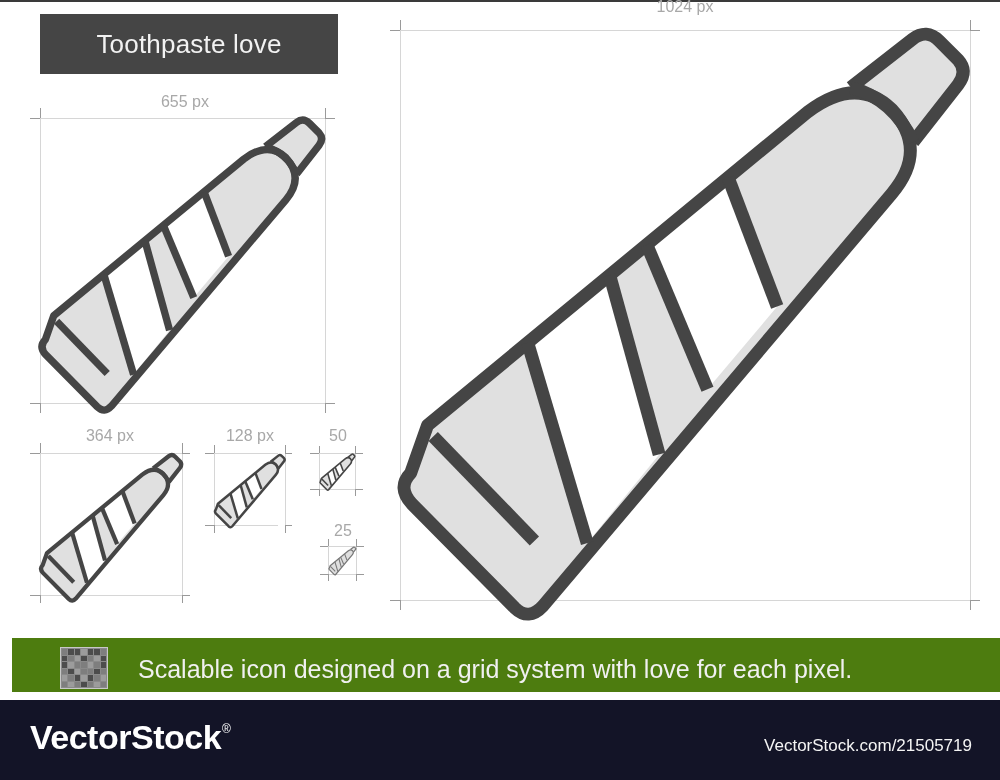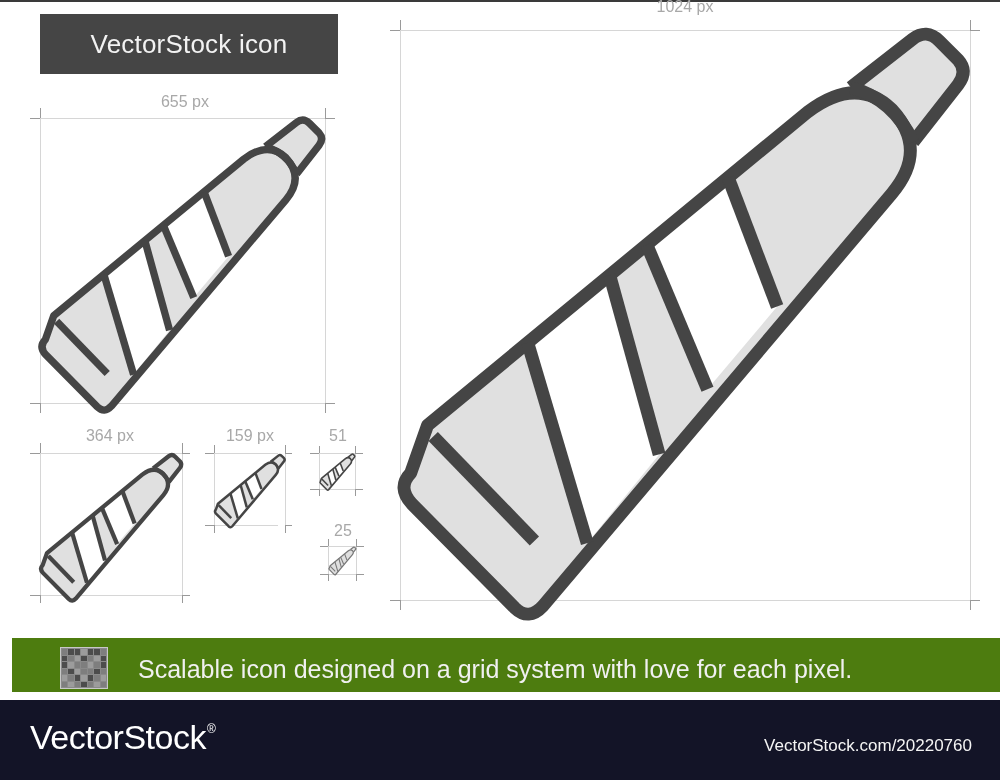--- a/index.html
+++ b/index.html
@@ -42,34 +42,34 @@
     color: #f0f0f0; font-size: 25px; font-weight: 300; white-space: nowrap;
   }
   .brand-bar {
     position: absolute; left: 0; top: 700px; width: 1000px; height: 80px;
     background: #131427;
   }
   .brand-logo {
     position: absolute; left: 30px; top: 18px; color: #ffffff; font-size: 34px;
     letter-spacing: -0.5px; white-space: nowrap;
   }
-  .brand-logo .thin { font-weight: 400; }
-  .brand-logo .bold { font-weight: 400; }
+  .brand-logo .thin { font-weight: 700; }
+  .brand-logo .bold { font-weight: 700; }
   .brand-logo sup { font-size: 12px; vertical-align: top; position: relative; top: 4px; margin-left: 1px; }
   .brand-url {
     position: absolute; right: 28px; top: 36px; color: #f4f4f4; font-size: 17px; white-space: nowrap;
   }
 </style>
 </head>
 <body>
 
 <div class="topline"></div>
 
 <div class="title-box">
-  <span>VectorStock icon</span>
+  <span>Toothpaste love</span>
 </div>
 
 <svg width="0" height="0" style="position:absolute">
   <defs>
     <g id="tp">
 
       <path d="M79.5 10.5 L90.5 1.9 Q93 0 95.2 2.2 L98.6 5.6 Q100.4 7.6 98.6 10 L90.6 20.2" fill="#e0e0e0" stroke="#454545" stroke-width="VAR" stroke-linejoin="round"></path>
 
       <path d="M4.2 70.6 L71.8 14.9 Q80.5 8.3 86.8 14.4 Q93.4 21.6 86.8 29.4 L24.7 102.8 Q22.2 105.5 19.7 103.1 L1.4 84.6 Q-1.3 81.7 1.2 79.1 Z" fill="#e0e0e0" stroke="none"></path>
 
@@ -176,21 +176,21 @@
       <path d="M79.5 10.5 Q87 12.5 90.6 20.2" fill="none" stroke="#454545" stroke-width="3"></path>
       <line x1="5.2" y1="72.6" x2="23.2" y2="91.2" stroke="#454545" stroke-width="3"></line>
       <line x1="22" y1="55.9" x2="32.6" y2="91.6" stroke="#454545" stroke-width="3"></line>
       <line x1="36.6" y1="43.9" x2="45.4" y2="75.8" stroke="#454545" stroke-width="3"></line>
       <line x1="43.2" y1="38.5" x2="54" y2="64.2" stroke="#454545" stroke-width="3"></line>
       <line x1="57.7" y1="26.6" x2="66.4" y2="49.5" stroke="#454545" stroke-width="3"></line>
     </g>
   </svg>
 </div>
 
-<div class="size-label" style="left:210px;top:427px;width:80px;">159 px</div>
+<div class="size-label" style="left:210px;top:427px;width:80px;">128 px</div>
 <div class="frame" style="left:205px;top:443px;width:82px;height:82px;">
   <div class="gl" style="left:9px;top:10px;width:64px;height:1px;"></div>
   <div class="gl" style="left:9px;top:82px;width:64px;height:1px;"></div>
   <div class="gl" style="left:9px;top:10px;width:1px;height:72px;"></div>
   <div class="gl" style="left:80px;top:10px;width:1px;height:72px;"></div>
   <div class="tk" style="left:0;top:10px;width:9px;height:1px;"></div>
   <div class="tk" style="left:9px;top:2px;width:1px;height:8px;"></div>
   <div class="tk" style="left:80px;top:10px;width:7px;height:1px;"></div>
   <div class="tk" style="left:80px;top:2px;width:1px;height:8px;"></div>
   <div class="tk" style="left:0;top:82px;width:9px;height:1px;"></div>
@@ -207,21 +207,21 @@
       <path d="M79.5 10.5 Q87 12.5 90.6 20.2" fill="none" stroke="#454545" stroke-width="3.6"></path>
       <line x1="5.2" y1="72.6" x2="23.2" y2="91.2" stroke="#454545" stroke-width="3.6"></line>
       <line x1="22" y1="55.9" x2="32.6" y2="91.6" stroke="#454545" stroke-width="3.6"></line>
       <line x1="36.6" y1="43.9" x2="45.4" y2="75.8" stroke="#454545" stroke-width="3.6"></line>
       <line x1="43.2" y1="38.5" x2="54" y2="64.2" stroke="#454545" stroke-width="3.6"></line>
       <line x1="57.7" y1="26.6" x2="66.4" y2="49.5" stroke="#454545" stroke-width="3.6"></line>
     </g>
   </svg>
 </div>
 
-<div class="size-label" style="left:318px;top:427px;width:40px;">51</div>
+<div class="size-label" style="left:318px;top:427px;width:40px;">50</div>
 <div class="frame" style="left:310px;top:443px;width:58px;height:50px;">
   <div class="gl" style="left:9px;top:10px;width:36px;height:1px;"></div>
   <div class="gl" style="left:9px;top:46px;width:36px;height:1px;"></div>
   <div class="gl" style="left:9px;top:10px;width:1px;height:36px;"></div>
   <div class="gl" style="left:45px;top:10px;width:1px;height:36px;"></div>
   <div class="tk" style="left:0;top:10px;width:9px;height:1px;"></div>
   <div class="tk" style="left:9px;top:3px;width:1px;height:7px;"></div>
   <div class="tk" style="left:45px;top:10px;width:8px;height:1px;"></div>
   <div class="tk" style="left:45px;top:3px;width:1px;height:7px;"></div>
   <div class="tk" style="left:0;top:46px;width:9px;height:1px;"></div>
@@ -316,14 +316,14 @@
       <span class="l"></span>
       <span></span>
   </div>
   <div class="footer-text">Scalable icon designed on a grid system with love for each pixel.</div>
 </div>
 
 <div class="brand-bar">
   <div class="brand-logo">
     <span class="thin">Vector</span><span class="bold">Stock</span><sup>®</sup>
   </div>
-  <div class="brand-url">VectorStock.com/20220760</div>
+  <div class="brand-url">VectorStock.com/21505719</div>
 </div>
 
 </body></html>

